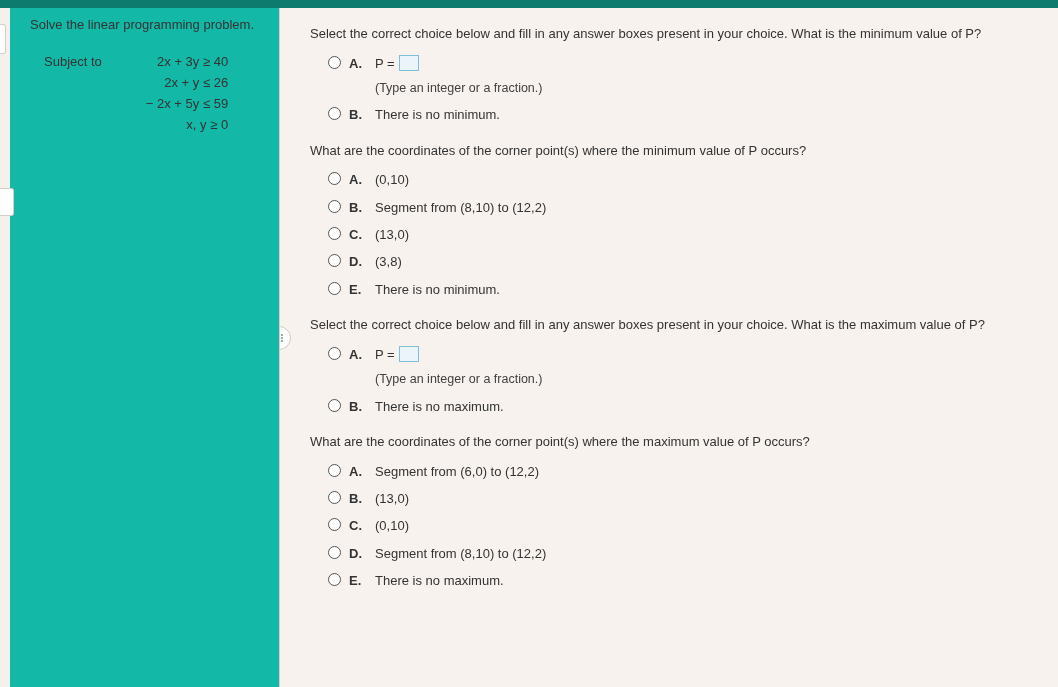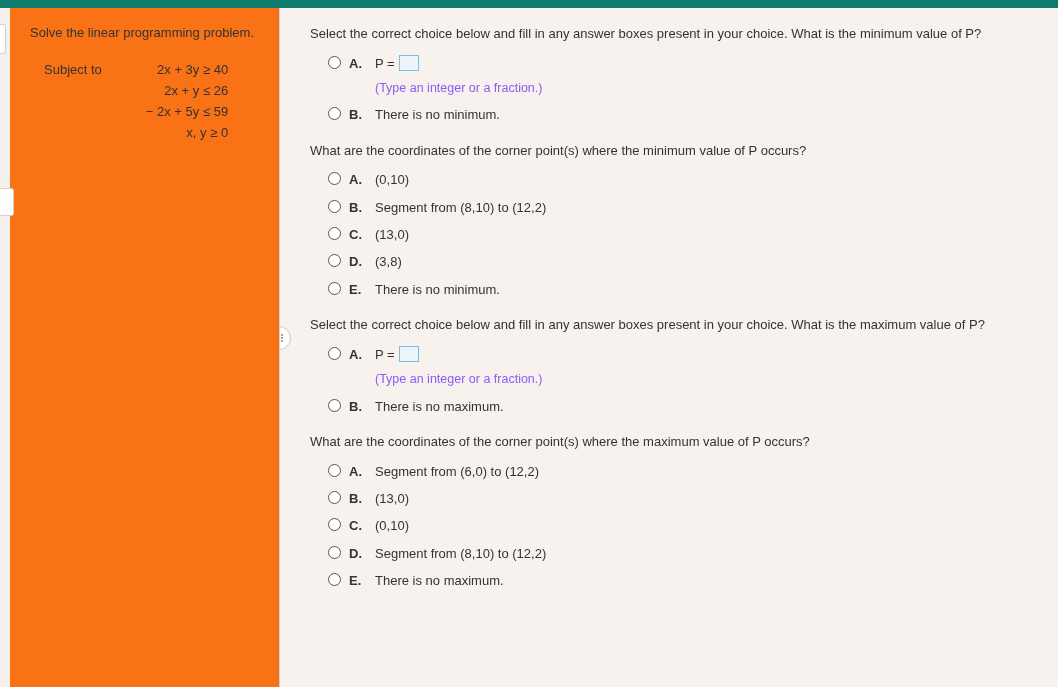--- a/index.html
+++ b/index.html
@@ -46,23 +46,23 @@
     width: 14px;
     height: 28px;
     background: #fff;
     border-top-right-radius: 3px;
     border-bottom-right-radius: 3px;
     border: 1px solid #d8d0c8;
     border-left: none;
   }
   .left-panel {
     width: 270px;
-    padding: 16px 20px 16px 20px;
+    padding: 8px 20px 16px 20px;
     border-right: 1px solid #d8d0c8;
-    background: #f97316;
+    background: #14b8a6;
     line-height: 1.6;
   }
   .right-panel {
     flex: 1;
     padding: 16px 42px 16px 30px;
     background: #f7f2ee;
     line-height: 1.8;
     overflow-y: hidden;
     position: relative;
   }
@@ -89,21 +89,21 @@
   .opt-letter { font-weight:bold; min-width:18px; }
   .opt-body { display:flex; flex-direction:column; }
   .opt-main { display:flex; align-items:center; gap:4px; }
   .input-box {
     display:inline-block;
     width:20px; height:16px;
     border:1px solid #7fbfd9;
     background:#eaf4fa;
     vertical-align: middle;
   }
-  .hint { font-size:12.5px; color:#8b5cf6; margin-top:2px; }
+  .hint { font-size:12.5px; color:#404040; margin-top:2px; }
   .handle {
     position:absolute;
     left:-13px;
     top:318px;
     width:24px;
     height:24px;
     background:#fff;
     border:1px solid #cfc8c0;
     border-radius:50%;
     display:flex;

